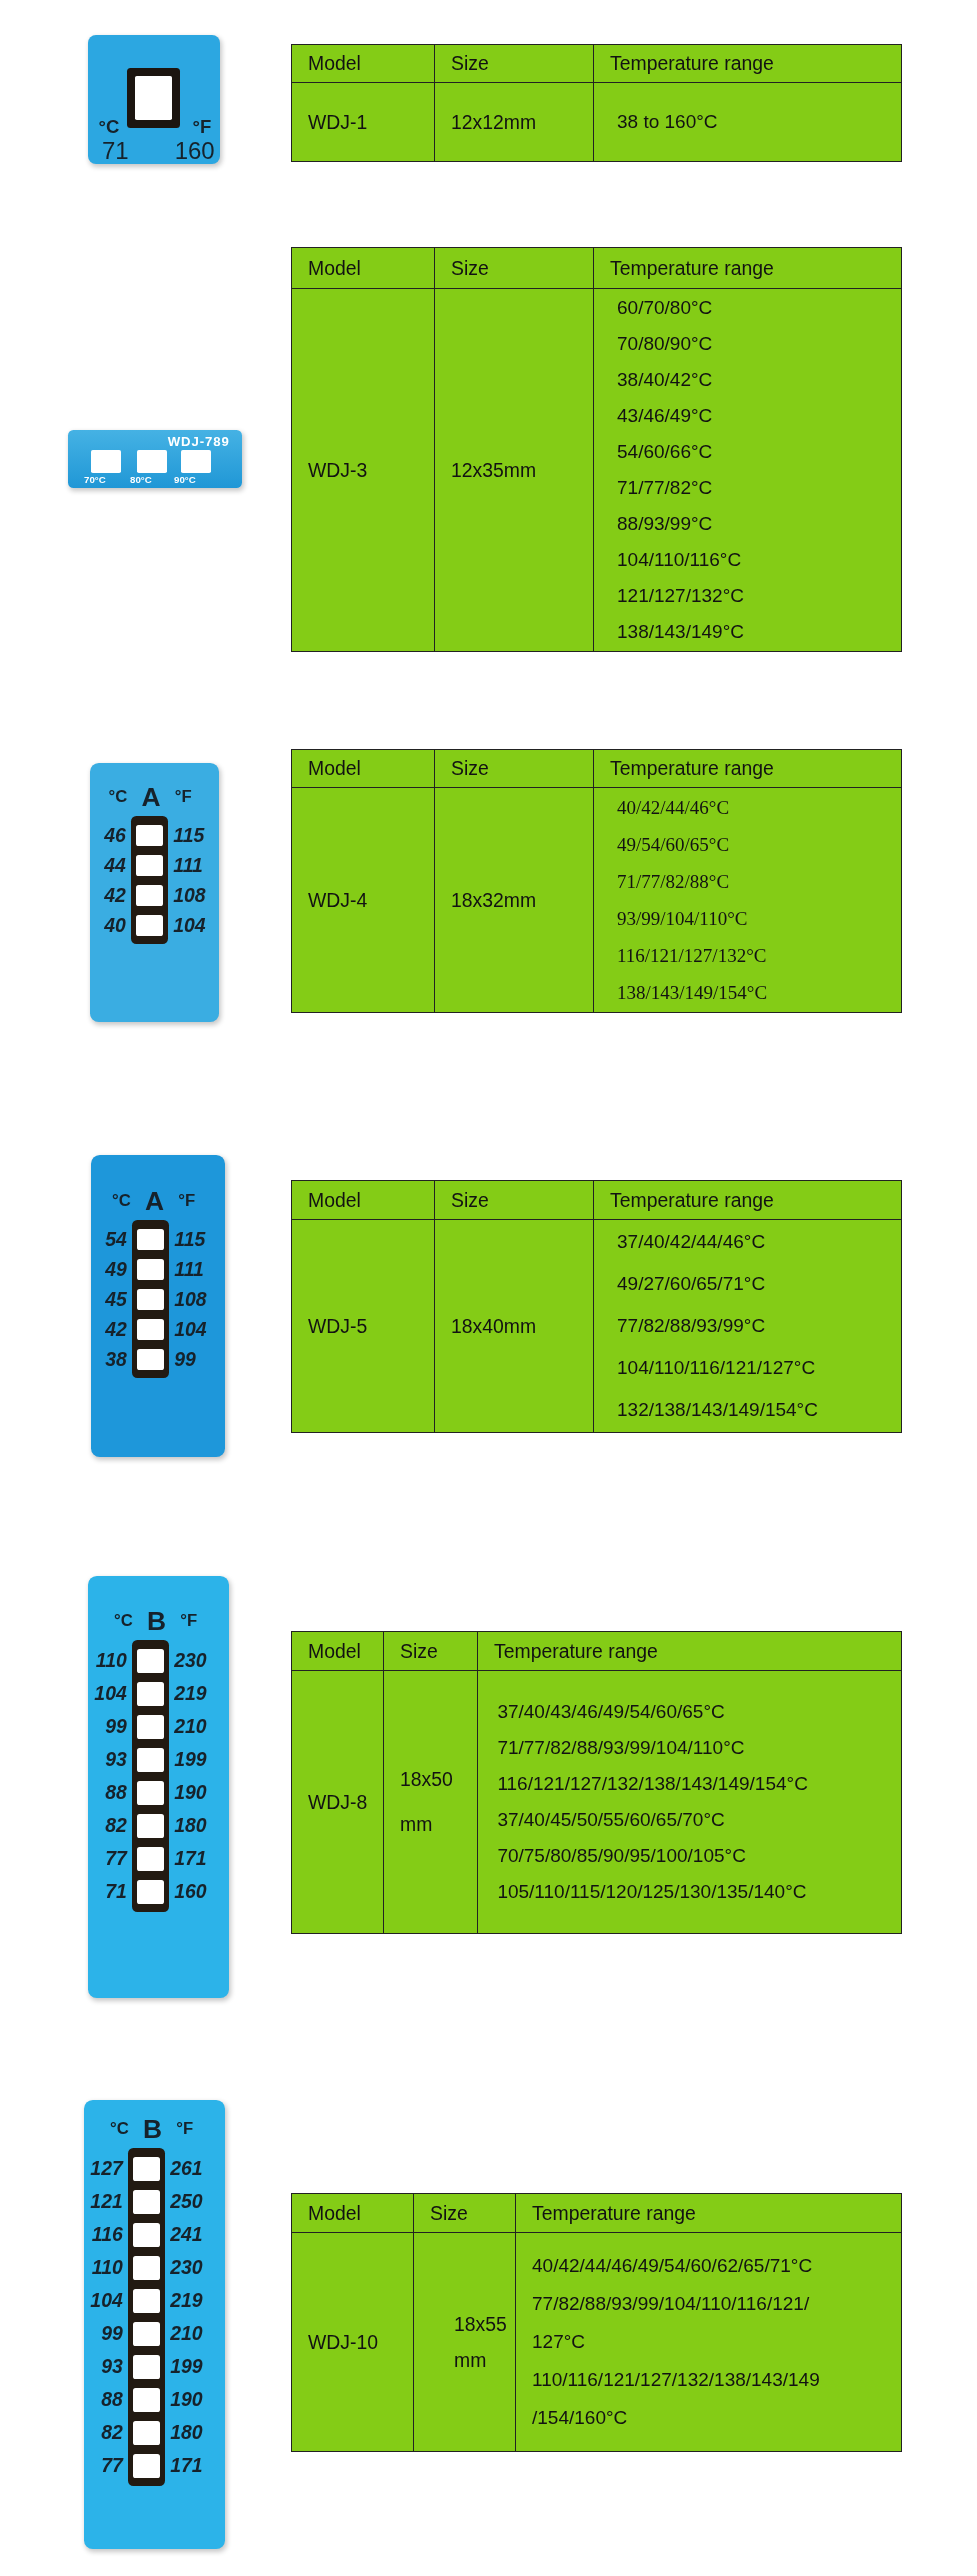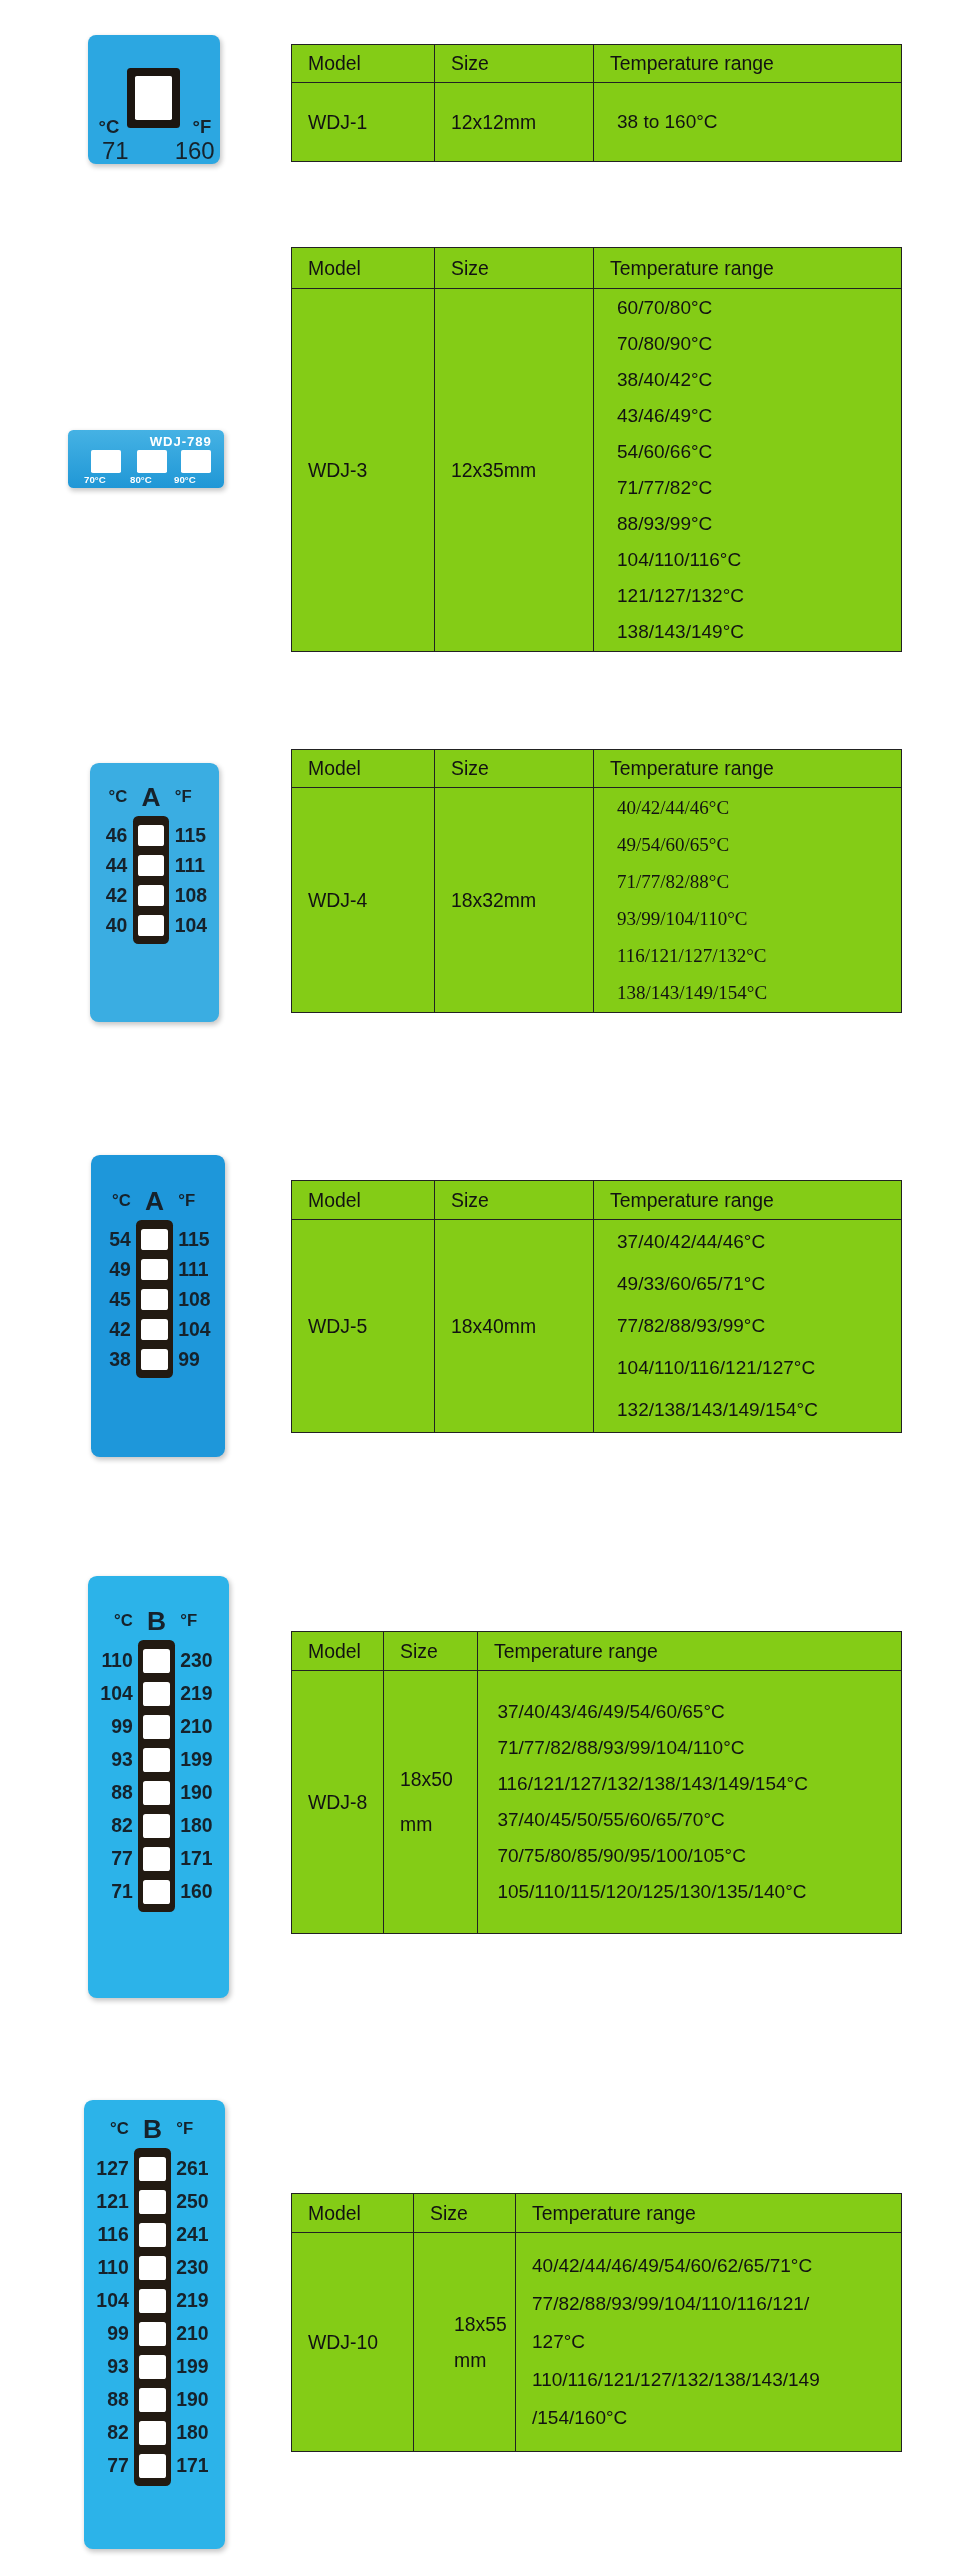--- a/index.html
+++ b/index.html
@@ -30,36 +30,36 @@
   .label1{position:absolute;left:88px;top:35px;width:132px;height:129px;background:#2CA7E1;
           border-radius:8px;box-shadow:1.8px 2.6px 5.3px rgba(0,0,0,.22);color:#16222b;}
   .l1-frame{position:absolute;left:39px;top:33px;width:53px;height:60px;background:#1C1510;border-radius:3.5px;}
   .l1-win{position:absolute;left:8px;top:8px;right:8px;bottom:8px;background:#fff;border-radius:1.8px;}
   .l1-cu{position:absolute;left:10.6px;top:81px;font-size:18.5px;font-weight:bold;}
   .l1-fu{position:absolute;right:8.8px;top:81px;font-size:18.5px;font-weight:bold;}
   .l1-cv{position:absolute;left:14px;top:102px;font-size:24px;}
   .l1-fv{position:absolute;right:5.3px;top:102px;font-size:24px;}
 
   
-  .label2{position:absolute;left:68px;top:430px;width:156px;height:58px;border-radius:5.3px;
+  .label2{position:absolute;left:68px;top:430px;width:174px;height:58px;border-radius:5.3px;
           background:linear-gradient(#45b2e4,#2097d6);box-shadow:1.8px 2.6px 5.3px rgba(0,0,0,.22);color:#fff;}
   .l2-title{position:absolute;top:4.4px;right:12.3px;font-size:13.2px;font-weight:bold;letter-spacing:0.9px;}
   .l2-win{position:absolute;top:20px;width:30px;height:23px;background:#fff;border-radius:1.8px;}
   .l2-win.w1{left:23px;} .l2-win.w2{left:69px;} .l2-win.w3{left:113px;}
   .l2-cap{position:absolute;top:44px;width:44px;font-size:9.7px;font-weight:bold;}
   .l2-cap.c1{left:16px;} .l2-cap.c2{left:62px;} .l2-cap.c3{left:106px;}
 
   
   .vlabel{position:absolute;border-radius:8.8px;box-shadow:1.8px 2.6px 5.3px rgba(0,0,0,.22);color:#16222b;}
   .vl3{left:90px;top:763px;width:129px;height:238px;background:#3AADE2;--rowh:30px;padding-top:21px;}
   .vl4{left:91px;top:1155px;width:134px;height:269px;background:#1E97DA;--rowh:30px;padding-top:33px;}
   .vl5{left:88px;top:1576px;width:141px;height:390px;background:#2CB3E9;--rowh:33px;padding-top:32px;}
   .vl6{left:84px;top:2100px;width:141px;height:433px;background:#2CB3E9;--rowh:33px;padding-top:16px;}
   .vl-head{display:flex;align-items:center;justify-content:center;}
-  .vl-body{display:flex;justify-content:center;margin-top:5.3px;}
+  .vl-body{display:flex;margin-top:5.3px;font-style:italic;}
   .vl-c{width:41px;text-align:right;padding-right:5.3px;box-sizing:border-box;}
   .vl-f{width:48px;text-align:left;padding-left:5.3px;box-sizing:border-box;}
   .vl5 .vl-c,.vl6 .vl-c{width:44px;}
   .vl-body .vl-c,.vl-body .vl-f{padding-top:4.4px;}
   .vl-mid{width:37px;display:flex;justify-content:center;}
   .unit{font-size:16.7px;font-weight:bold;}
   .letter{font-size:26.4px;font-weight:bold;line-height:1;}
   .num{font-size:19.4px;font-weight:bold;line-height:var(--rowh);}
   .strip{background:#221A12;border-radius:5.3px;padding:4.4px 5.3px;align-self:flex-start;}
   .winrow{height:var(--rowh);display:flex;align-items:center;justify-content:center;}
@@ -281,21 +281,21 @@
     </tr>
       </thead>
     <tbody>
         <tr>
       <td class="model">WDJ-5</td>
       <td class="size">
             <span class="size-line">18x40mm</span>
           </td>
       <td class="ranges">
         <div class="rline">37/40/42/44/46°C</div>
-        <div class="rline">49/33/60/65/71°C</div>
+        <div class="rline">49/27/60/65/71°C</div>
         <div class="rline">77/82/88/93/99°C</div>
         <div class="rline">104/110/116/121/127°C</div>
         <div class="rline">132/138/143/149/154°C</div>
       </td>
     </tr>
       </tbody>
   </table>
 
   <div class="vlabel vl5">
     <div class="vl-head">

